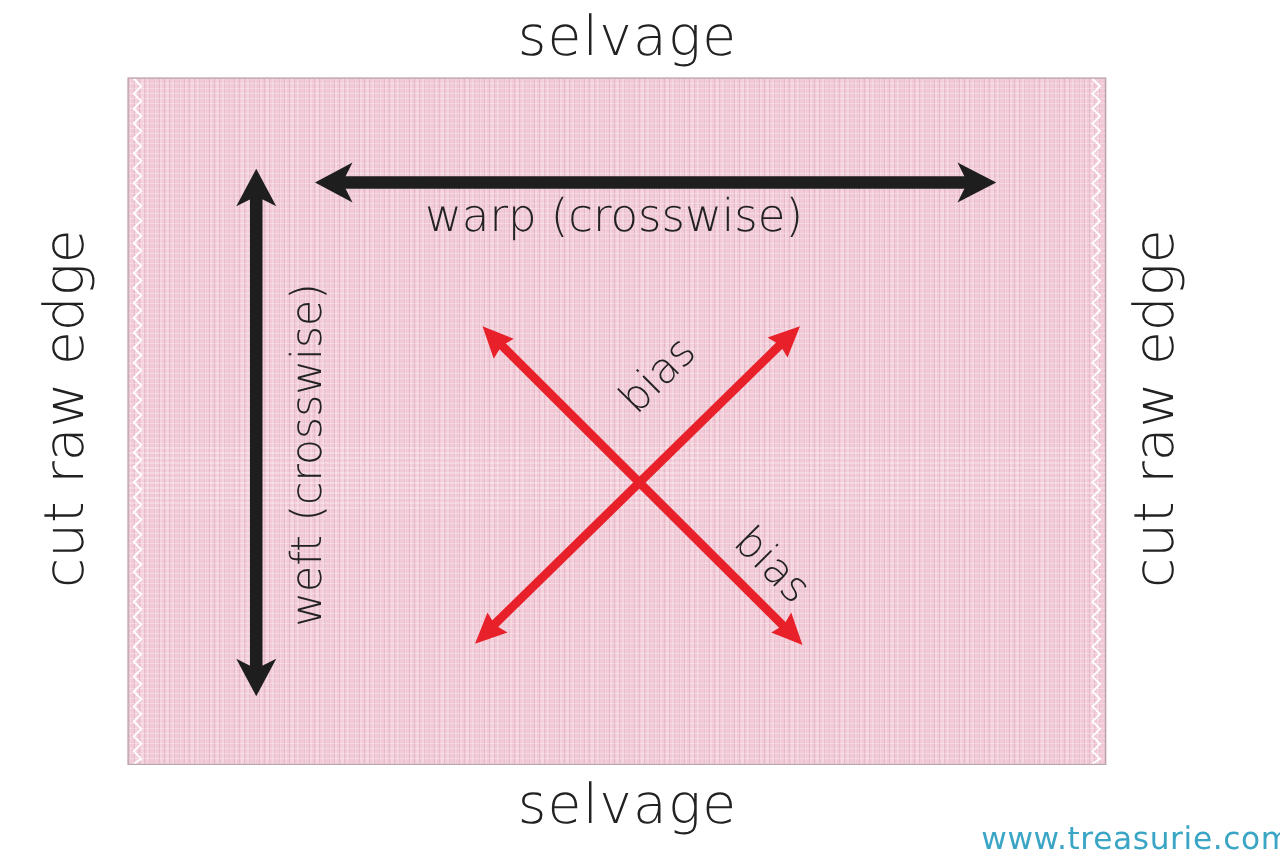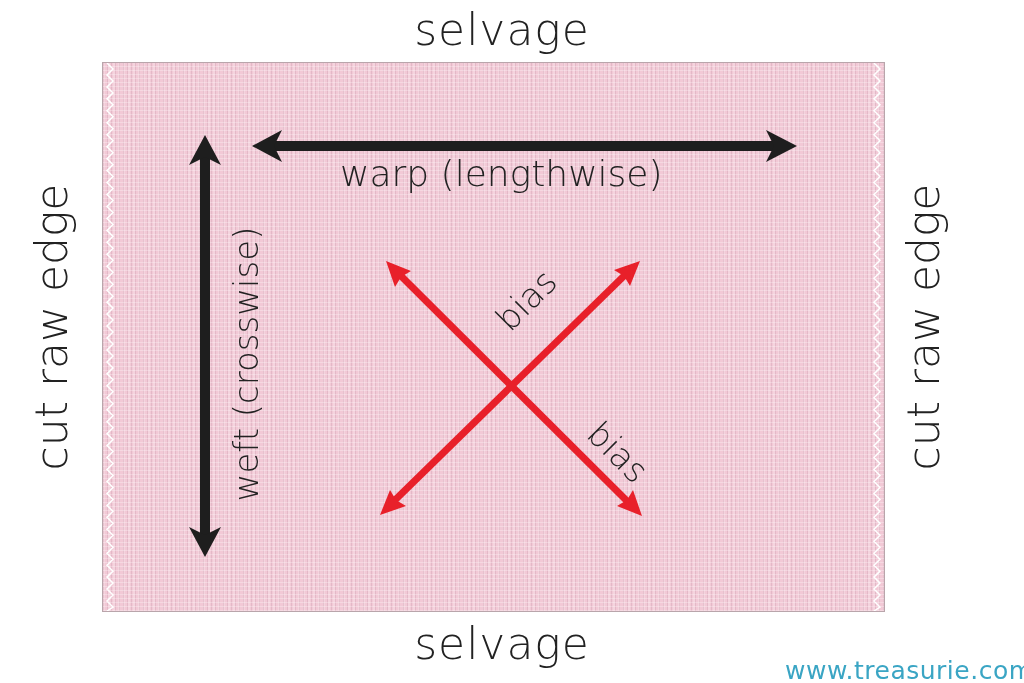--- a/index.html
+++ b/index.html
@@ -63,21 +63,21 @@
     <path d="M640,261 L614,270 L624,276 L630,286 Z" fill="#e8202a"></path>
     <path d="M380,515 L406,506 L396,500 L390,490 Z" fill="#e8202a"></path>
   </g>
   <g>
     <line x1="397" y1="272" x2="631" y2="505" stroke="#e8202a" stroke-width="7"></line>
     <path d="M386,261 L395,287 L401,277 L411,271 Z" fill="#e8202a"></path>
     <path d="M642,516 L633,490 L627,500 L617,506 Z" fill="#e8202a"></path>
   </g>
 </svg>
 
-<div class="label warp-label">warp (lengthwise)</div>
+<div class="label warp-label">warp (crosswise)</div>
 <div class="label weft-label">weft (crosswise)</div>
 <div class="label bias1">bias</div>
 <div class="label bias2">bias</div>
 
 <div class="label raw-left">cut raw edge</div>
 <div class="label raw-right">cut raw edge</div>
 
 <div class="label selvage-bottom">selvage</div>
 
 <div class="watermark">www.treasurie.com</div>

